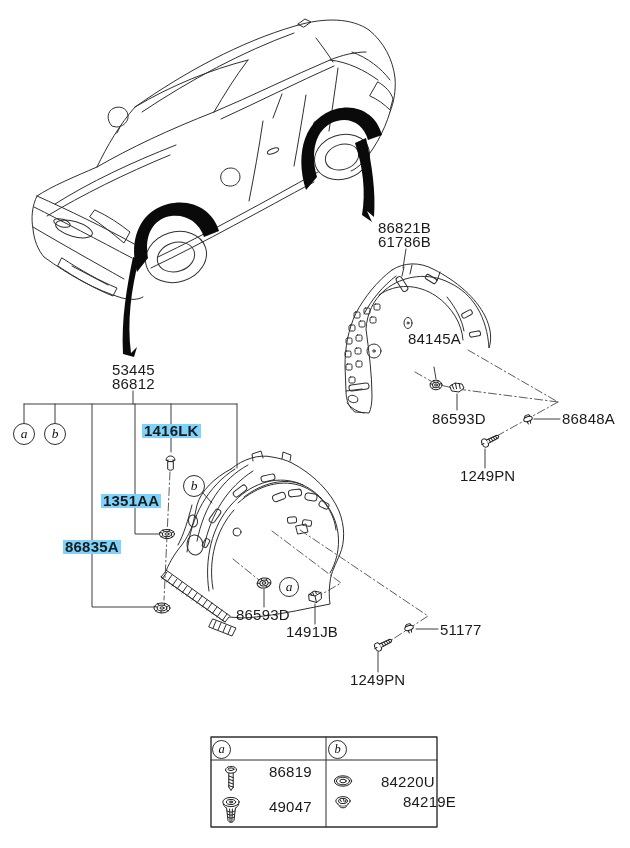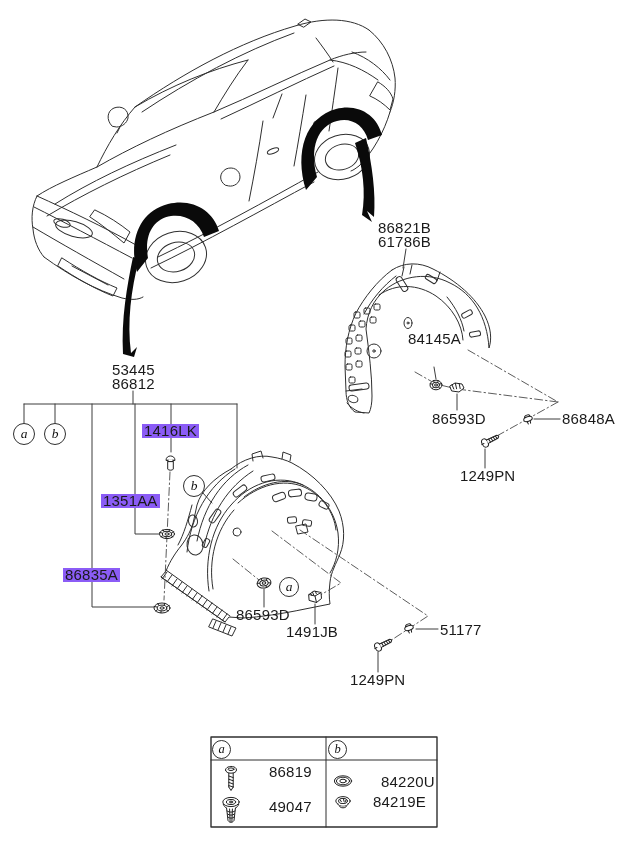--- a/index.html
+++ b/index.html
@@ -2,21 +2,21 @@
 <html><head>
 <meta charset="utf-8">
 <style>
   html,body{margin:0;padding:0;background:#ffffff;}
   body{width:630px;height:848px;position:relative;overflow:hidden;
        font-family:"Liberation Sans",sans-serif;}
   .stage{position:absolute;left:0;top:0;width:630px;height:848px;border-radius:21px;}
   svg.art{position:absolute;left:0;top:0;}
   .lbl{position:absolute;font-size:15px;line-height:14px;color:#1a1a1a;
        letter-spacing:.2px;white-space:nowrap;}
-  .lbl.bg{background:#8b5cf6;padding:0 2px;}
+  .lbl.bg{background:#7dd3fc;padding:0 2px;font-weight:bold;}
   .marker{position:absolute;border:1.4px solid #2f2f2f;border-radius:50%;
           background:#fff;box-sizing:border-box;display:flex;align-items:center;
           justify-content:center;font:italic 13.5px "Liberation Serif",serif;color:#111;}
   .marker.small{font-size:12.5px;}
 </style>
 </head>
 <body>
 
 <div class="stage">
 
@@ -287,21 +287,21 @@
 <div class="lbl" style="left:378px;top:235px">61786B</div>
 <div class="lbl" style="left:408px;top:332px">84145A</div>
 <div class="lbl" style="left:432px;top:412px">86593D</div>
 <div class="lbl" style="left:562px;top:412px">86848A</div>
 <div class="lbl" style="left:460px;top:469px">1249PN</div>
 
 <div class="lbl" style="left:112px;top:363px">53445</div>
 <div class="lbl" style="left:112px;top:377px">86812</div>
 <div class="lbl bg" style="left:142px;top:424px">1416LK</div>
 <div class="lbl bg" style="left:101px;top:494px">1351AA</div>
-<div class="lbl bg" style="left:63px;top:568px">86835A</div>
+<div class="lbl bg" style="left:63px;top:540px">86835A</div>
 <div class="lbl" style="left:236px;top:608px">86593D</div>
 <div class="lbl" style="left:286px;top:625px">1491JB</div>
 <div class="lbl" style="left:440px;top:623px">51177</div>
 <div class="lbl" style="left:350px;top:673px">1249PN</div>
 
 <div class="marker" style="left:13px;top:423px;width:22px;height:22px">
       <span>a</span>
     </div>
 <div class="marker" style="left:44px;top:423px;width:22px;height:22px">
       <span>b</span>
@@ -315,15 +315,15 @@
 
 <div class="marker small" style="left:212px;top:740px;width:19px;height:19px">
       <span>a</span>
     </div>
 <div class="marker small" style="left:328px;top:740px;width:19px;height:19px">
       <span>b</span>
     </div>
 <div class="lbl" style="left:269px;top:765px">86819</div>
 <div class="lbl" style="left:269px;top:800px">49047</div>
 <div class="lbl" style="left:381px;top:775px">84220U</div>
-<div class="lbl" style="left:373px;top:795px">84219E</div>
+<div class="lbl" style="left:403px;top:795px">84219E</div>
 
 </div>
 
 </body></html>

